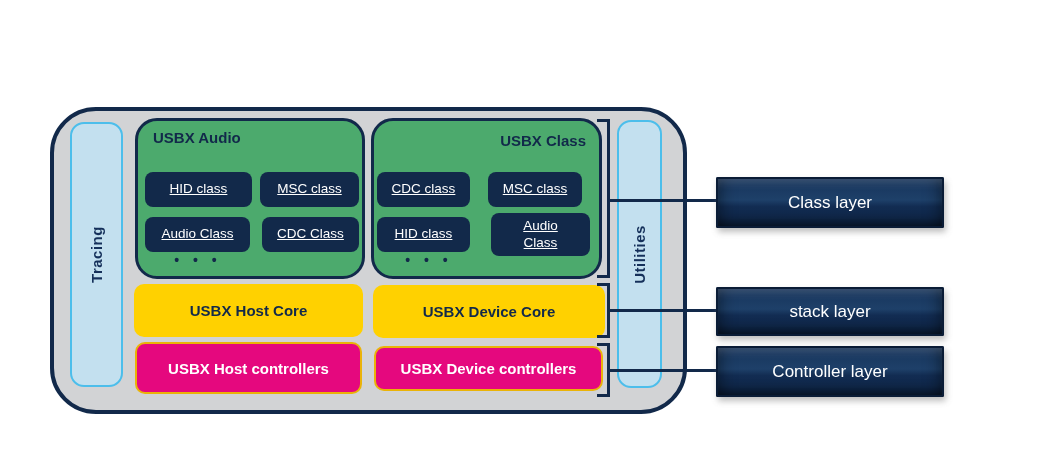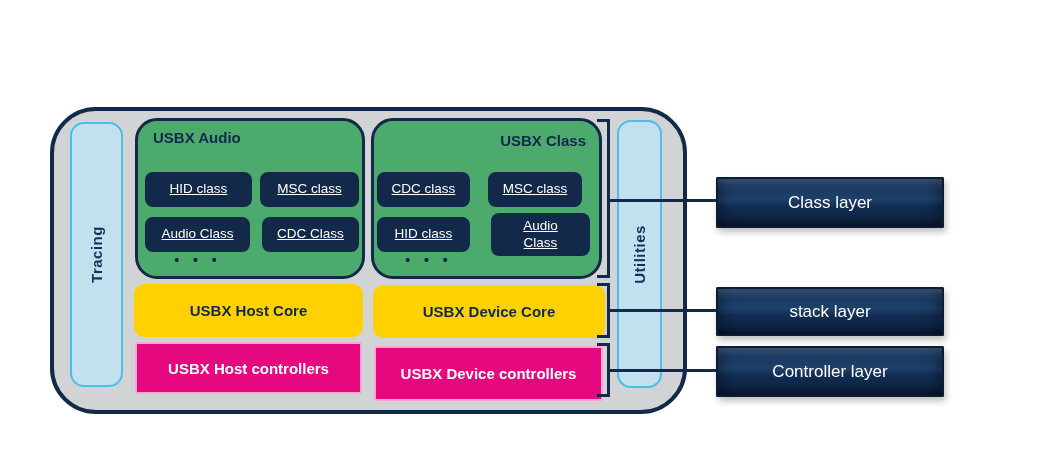--- a/index.html
+++ b/index.html
@@ -61,26 +61,26 @@
   .device-dots{left:399px;top:252px;width:60px;}
   
   .core{
     position:absolute;background:#FFD100;border-radius:10px;display:flex;align-items:center;
     justify-content:center;color:#12294A;font-weight:bold;font-size:15px;z-index:3;
   }
   .host-core{left:134px;top:284px;width:229px;height:53px;}
   .device-core{left:373px;top:285px;width:232px;height:53px;}
   
   .ctrl{
-    position:absolute;background:#E5087E;border:2px solid #f9a8d4;border-radius:2px;
+    position:absolute;background:#E5087E;border:2px solid #eab308;border-radius:10px;
     display:flex;align-items:center;justify-content:center;color:#ffffff;font-weight:bold;
     font-size:15px;box-sizing:border-box;z-index:3;
   }
   .host-ctrl{left:135px;top:342px;width:227px;height:52px;}
-  .device-ctrl{left:374px;top:346px;width:229px;height:55px;}
+  .device-ctrl{left:374px;top:346px;width:229px;height:45px;}
   
   .bseg{position:absolute;background:#12294A;z-index:5;}
   .b1-v{left:607px;top:119px;width:3px;height:159px;}
   .b1-t{left:597px;top:119px;width:13px;height:3px;}
   .b1-b{left:597px;top:275px;width:13px;height:3px;}
   .b1-l{left:610px;top:199px;width:106px;height:3px;}
   .b2-v{left:607px;top:283px;width:3px;height:55px;}
   .b2-t{left:597px;top:283px;width:13px;height:3px;}
   .b2-b{left:597px;top:335px;width:13px;height:3px;}
   .b2-l{left:610px;top:309px;width:106px;height:3px;}

